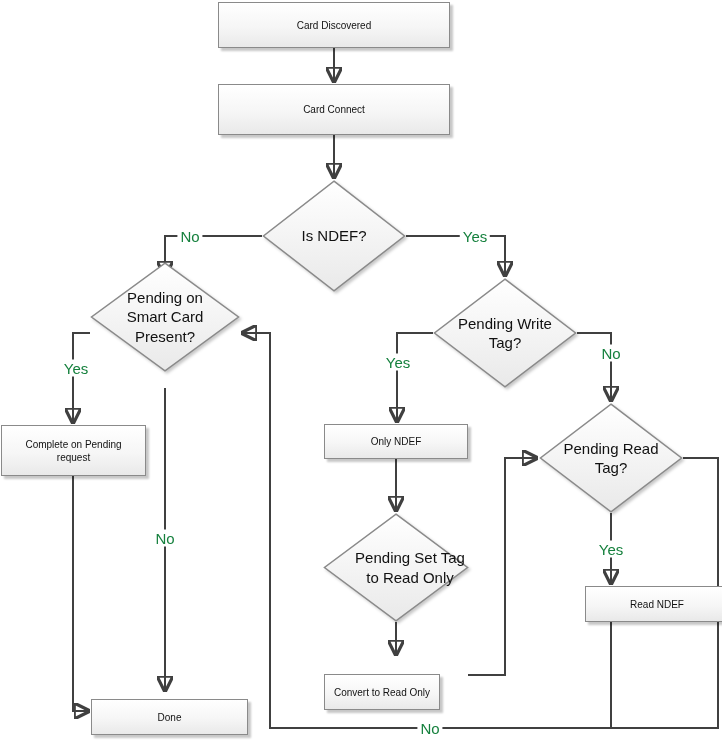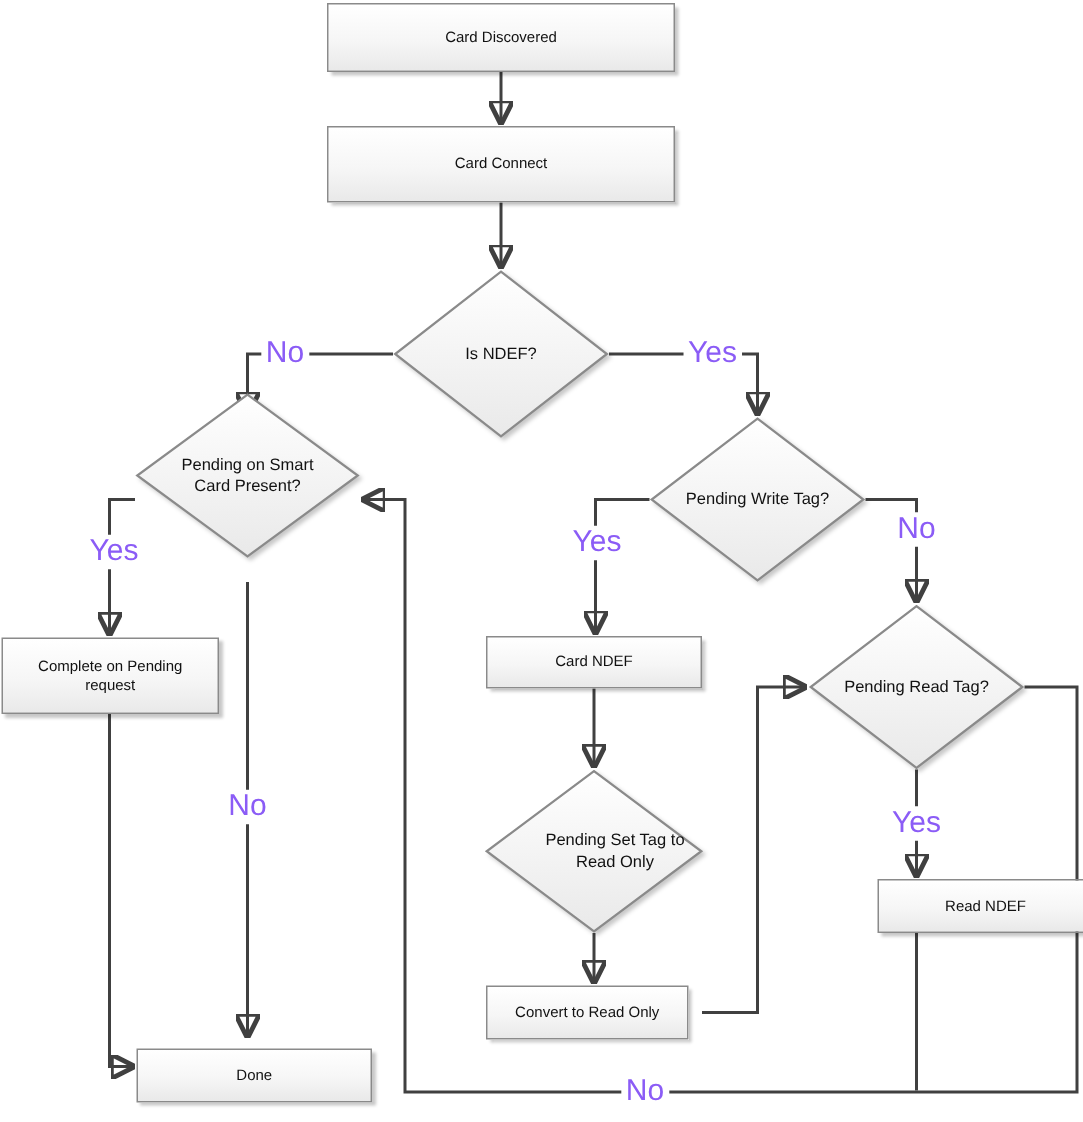--- a/index.html
+++ b/index.html
@@ -43,55 +43,55 @@
     font-size: 10px;
     line-height: 1.3;
   }
   .diamond {
     position: absolute;
     z-index: 2;
     display: flex;
     align-items: center;
     justify-content: center;
     text-align: center;
-    font-size: 11px;
+    font-size: 15px;
     line-height: 1.3;
   }
   .diamond > svg {
     position: absolute;
     left: 0; top: 0;
     width: 100%;
     height: 100%;
     filter: drop-shadow(2.5px 2.5px 1.5px rgba(0,0,0,0.22));
   }
   .diamond .dlabel {
     position: relative;
     z-index: 1;
   }
   .rlabel { display: inline-block; }
   .edge-label {
     position: absolute;
     z-index: 3;
     transform: translate(-50%, -50%);
     background: #ffffff;
     padding: 0 3px;
-    font-size: 20px;
-    color: #8b5cf6;
+    font-size: 15px;
+    color: #15803d;
     white-space: nowrap;
   }
   
   #n-card-discovered { left: 218px; top: 2px;   width: 232px; height: 46px; }
   #n-card-connect    { left: 218px; top: 84px;  width: 232px; height: 51px; }
   #n-is-ndef         { left: 262px; top: 180px; width: 144px; height: 112px; }
   #n-pending-smart   { left: 90px;  top: 262px; width: 150px; height: 110px; }
   #n-complete        { left: 1px;   top: 425px; width: 145px; height: 51px; }
   #n-pending-write   { left: 433px; top: 278px; width: 144px; height: 110px; }
   #n-write-ndef      { left: 324px; top: 424px; width: 144px; height: 35px; }
   #n-pending-set     { left: 323px; top: 513px; width: 146px; height: 109px; }
-  #n-convert         { left: 324px; top: 657px; width: 135px; height: 36px; justify-content: center; }
+  #n-convert         { left: 324px; top: 674px; width: 116px; height: 36px; justify-content: center; }
   #n-pending-read    { left: 539px; top: 403px; width: 144px; height: 110px; }
   #n-read-ndef       { left: 540px; top: 586px; width: 144px; height: 36px; margin-left: 45px; }
   #n-done            { left: 91px;  top: 699px; width: 157px; height: 36px; }
   
   #n-pending-smart .dlabel { max-width: 100px; }
   #n-pending-write .dlabel { max-width: 102px; text-align: center; }
   #n-pending-set   .dlabel { max-width: 116px; margin-left: 28px; }
   #n-pending-read  .dlabel { max-width: 100px; }
   #n-complete .rlabel      { max-width: 122px; }
   #n-convert .rlabel       { max-width: 126px; }
@@ -136,21 +136,21 @@
   <div id="n-card-discovered" class="rect-node">
     <span class="rlabel">Card Discovered</span>
   </div>
   <div id="n-card-connect" class="rect-node">
     <span class="rlabel">Card Connect</span>
   </div>
   <div id="n-complete" class="rect-node">
     <span class="rlabel">Complete on Pending request</span>
   </div>
   <div id="n-write-ndef" class="rect-node">
-    <span class="rlabel">Card NDEF</span>
+    <span class="rlabel">Only NDEF</span>
   </div>
   <div id="n-convert" class="rect-node">
     <span class="rlabel">Convert to Read Only</span>
   </div>
   <div id="n-read-ndef" class="rect-node">
     <span class="rlabel">Read NDEF</span>
   </div>
   <div id="n-done" class="rect-node">
     <span class="rlabel">Done</span>
   </div>

